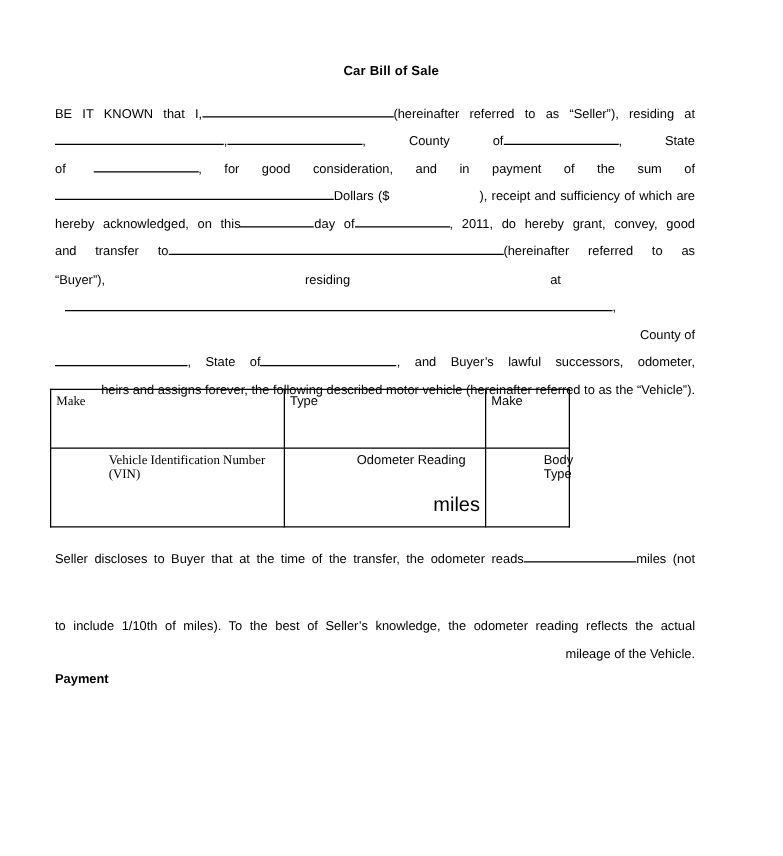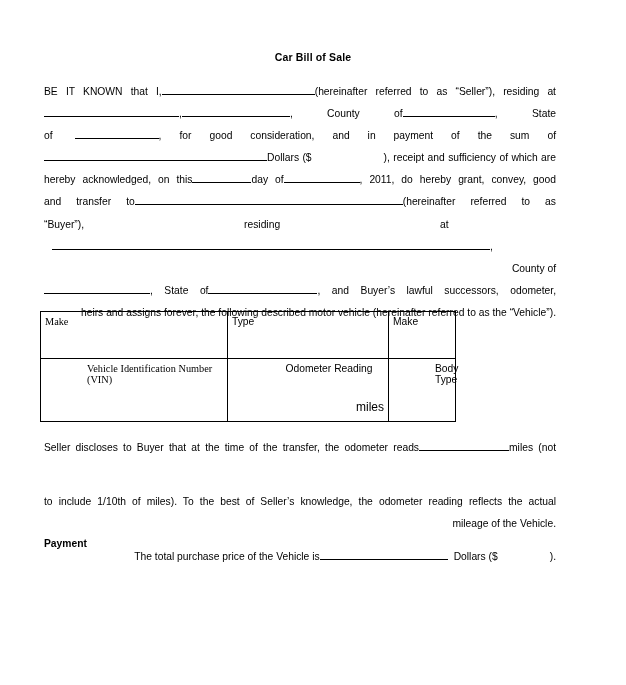--- a/index.html
+++ b/index.html
@@ -87,21 +87,21 @@
   .col-b { width: 152px; }
   .col-c { width: 58px; }
   .odo-cell {
     position: relative;
     text-align: center;
   }
   .odo-miles {
     position: absolute;
     right: 4px;
     bottom: 7px;
-    font-size: 12px;
+    font-size: 16px;
   }
 
   #para-odometer { top: 437px; }
   .section-head {
     position: absolute;
     left: 44px;
     font-size: 10.3px;
     font-weight: bold;
   }
   #head-payment { top: 538px; }
@@ -159,17 +159,14 @@
   </table>
 
   <div class="body-block" id="para-odometer">
     <span class="just-line"><span>Seller discloses to Buyer that at the time of the transfer, the odometer reads</span><span class="u-line" style="width:90px"></span><span>miles (not</span></span>
     <span class="just-line-free">to include 1/10th of miles). To the best of Seller’s knowledge, the odometer reading reflects the actual</span>
     <span class="plain-line">mileage of the Vehicle.</span>
   </div>
 
   <div class="section-head" id="head-payment">Payment</div>
 
-  <div class="body-block" id="para-payment">
-    <span class="plain-line"><span>The total purchase price of the Vehicle is</span><span class="u-line" style="width:128px"></span><span style="display:inline-block;width:6px"></span><span>Dollars ($</span><span style="display:inline-block;width:52px"></span><span>).</span></span>
-  </div>
 
 </div>
 
 </body></html>

